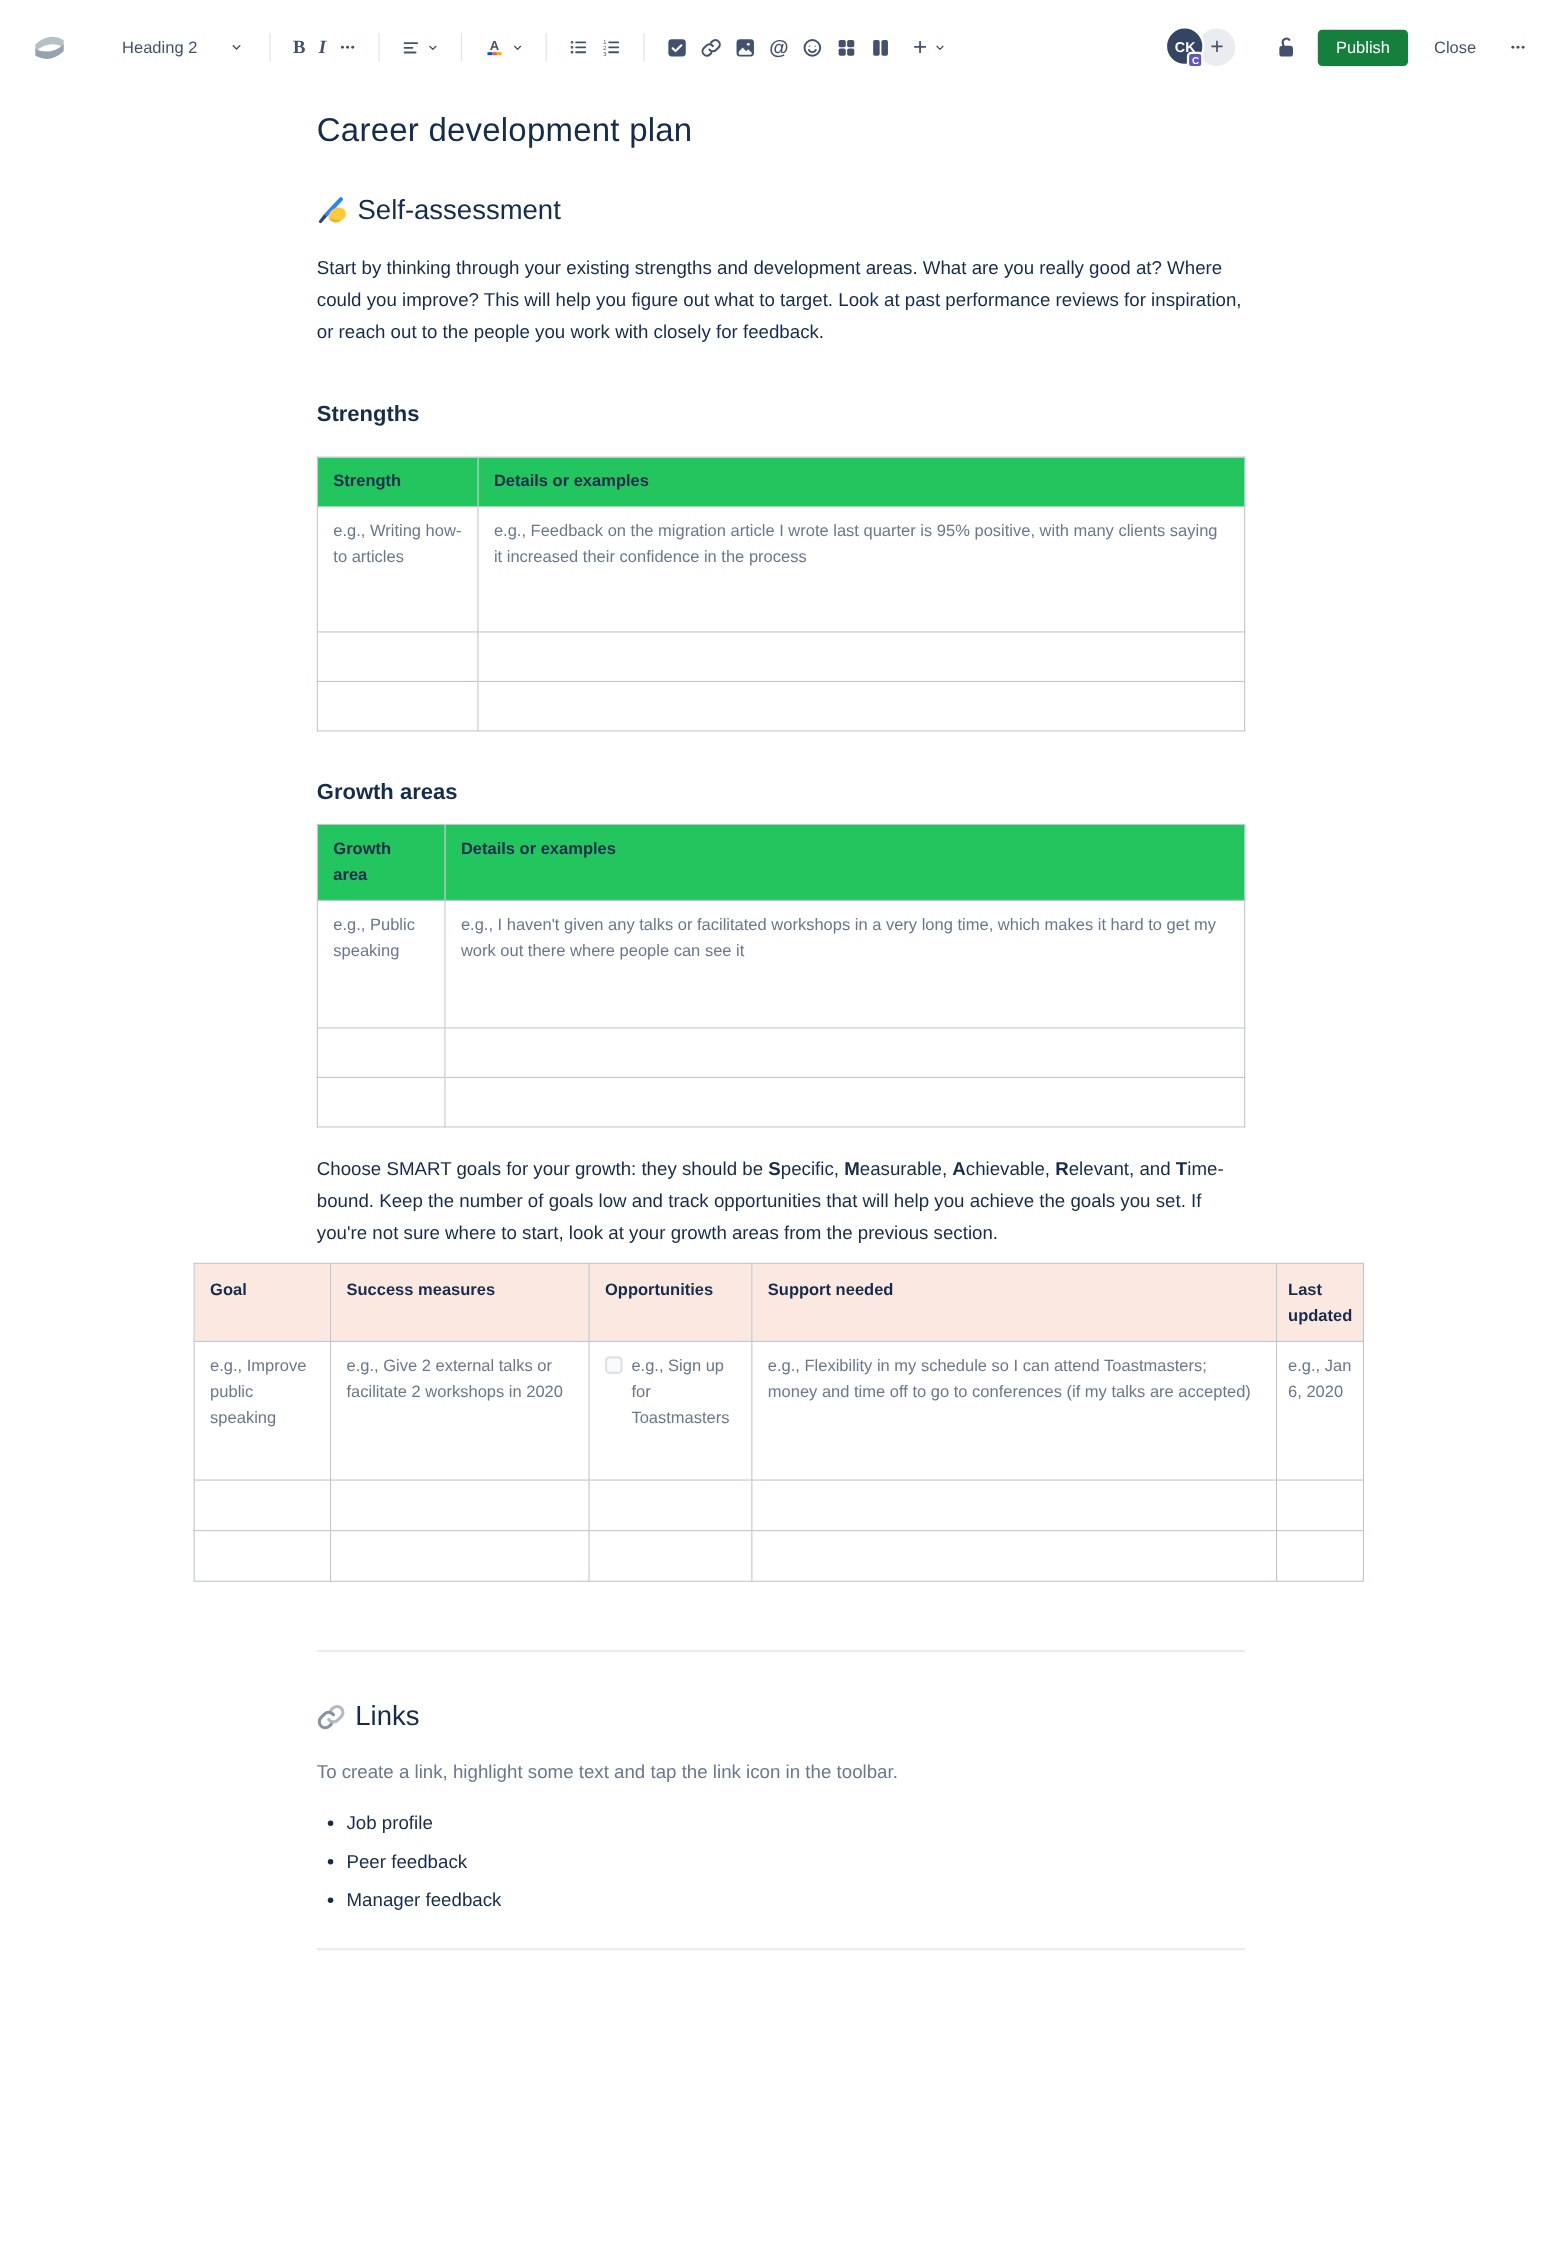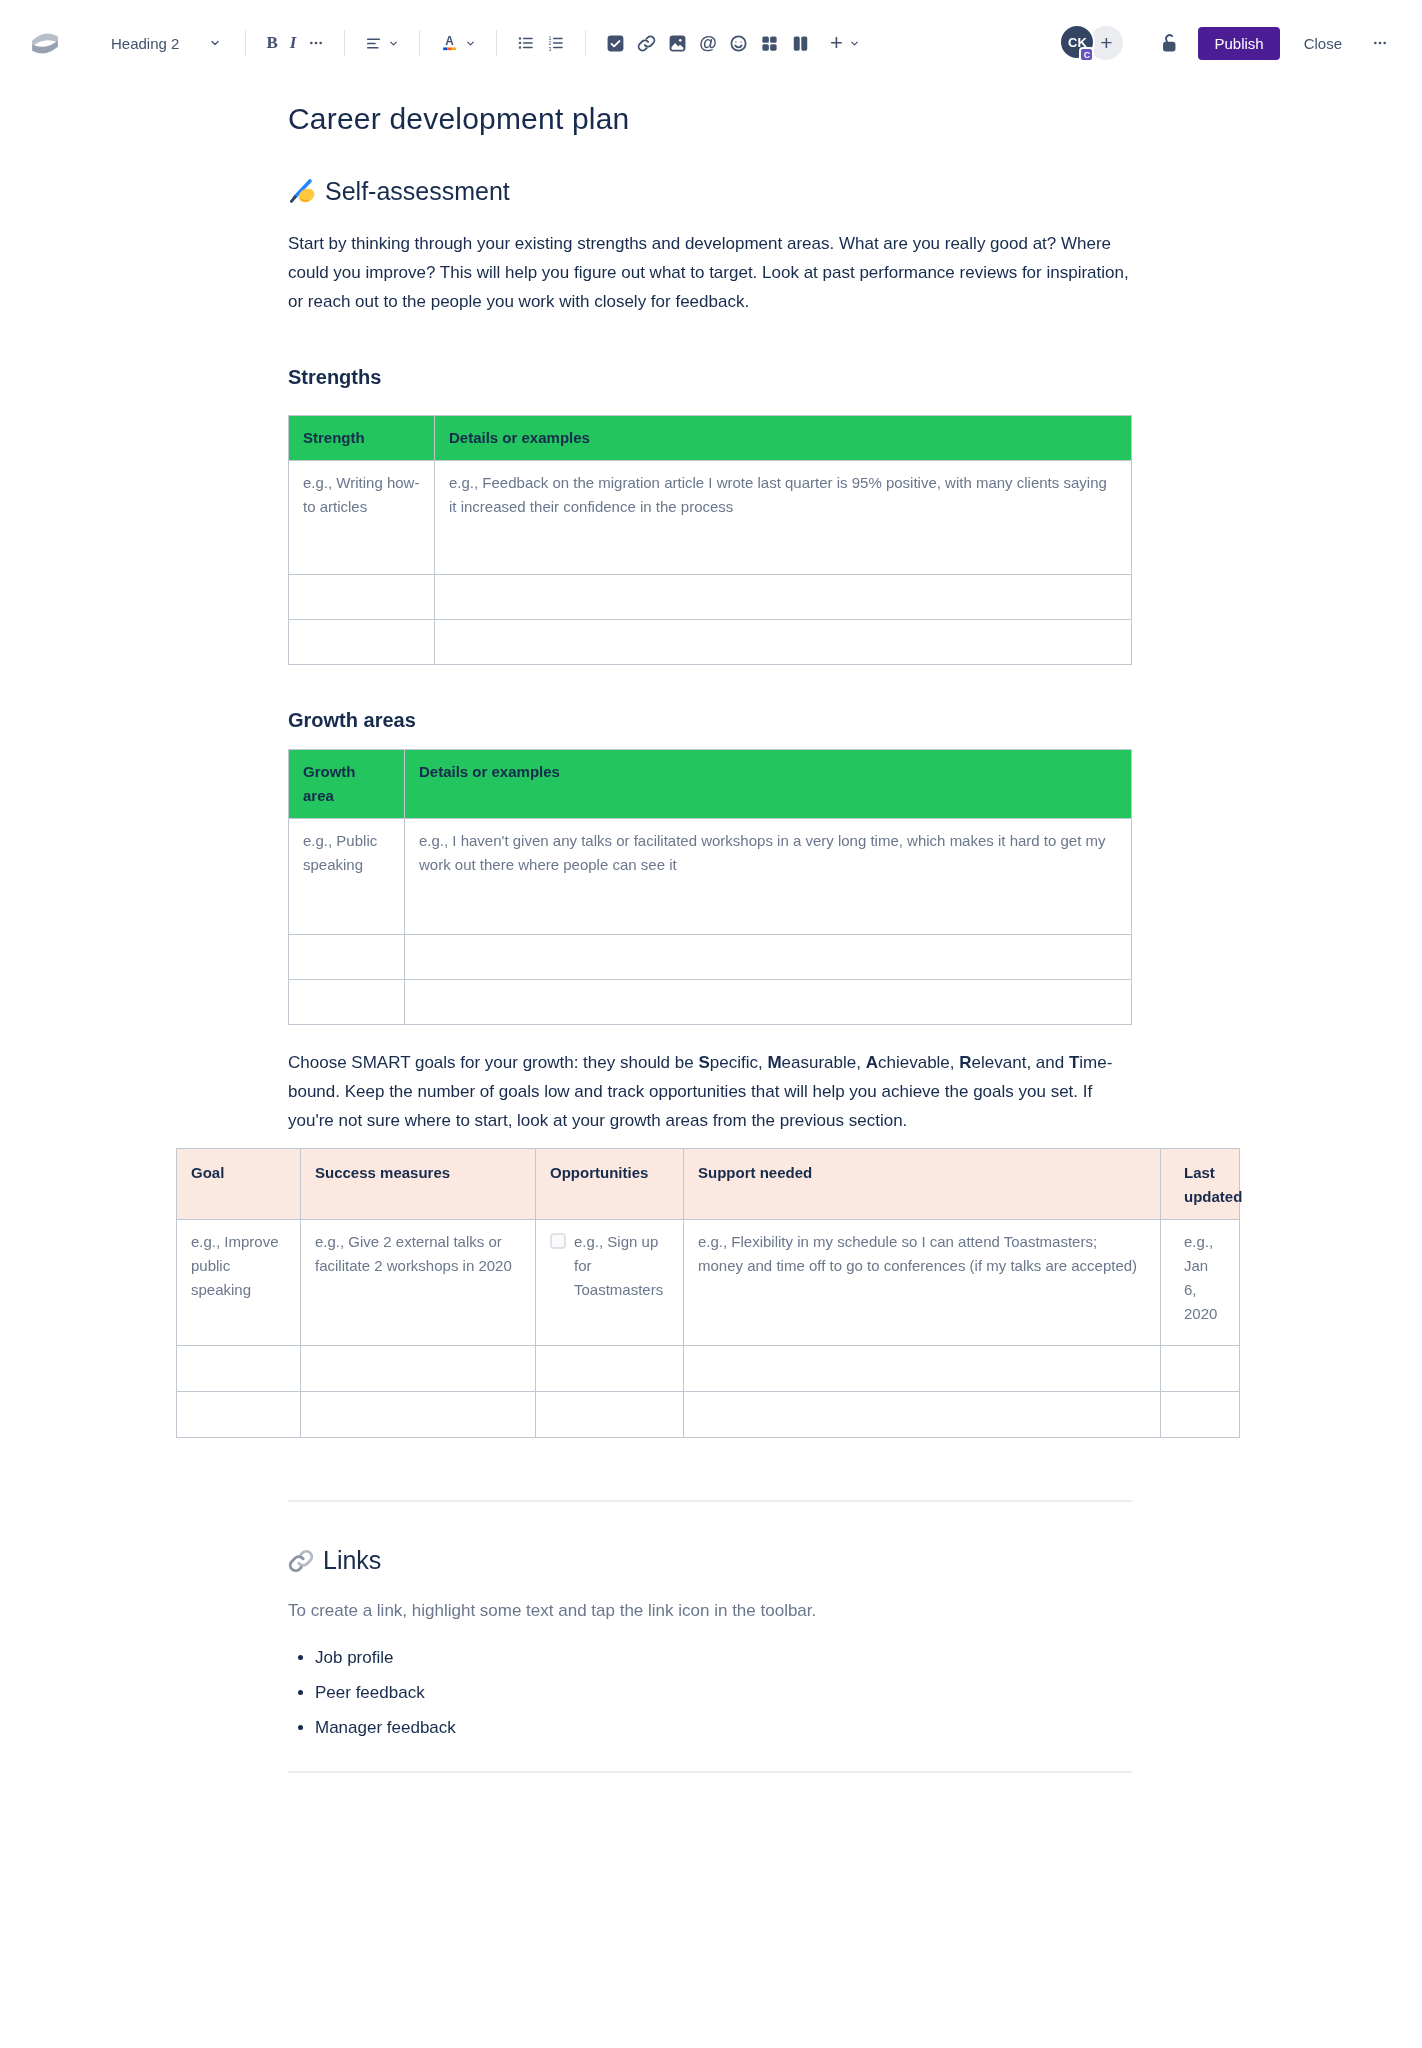--- a/index.html
+++ b/index.html
@@ -20,21 +20,21 @@
   .tb-right { display:flex; align-items:center; gap:14px; }
   .avatar-group { position:relative; width:68px; height:40px; margin-right:10px; }
   .add-collab { position:absolute; left:30px; top:3px; width:34px; height:34px; border-radius:50%;
     background:#EBECF0; border:none; cursor:pointer; color:#42526E; font-size:21px; line-height:30px; }
   .avatar { position:absolute; left:0; top:1px; width:36px; height:36px; border-radius:50%;
     background:#344563; border:2px solid #fff; color:#fff; font-size:13px; font-weight:700;
     display:flex; align-items:center; justify-content:center; cursor:pointer; }
   .avatar-badge { position:absolute; left:20px; top:24px; width:15px; height:15px; border-radius:4px;
     background:#6554C0; border:2px solid #fff; color:#fff; font-size:9px; font-weight:700;
     display:flex; align-items:center; justify-content:center; }
-  .publish-btn { background:#4c1d95; color:#fff; border:none; border-radius:4px;
+  .publish-btn { background:#15803d; color:#fff; border:none; border-radius:4px;
     font-size:15px; font-weight:500; padding:8px 16px; cursor:pointer; }
   .close-btn { background:none; border:none; color:#42526E; font-size:15px; padding:8px 10px; cursor:pointer; }
 
   
   .content { width:844px; margin-left:288px; }
   .doc-title { font-size:30px; font-weight:500; letter-spacing:.2px; margin-top:16px; }
   .section-h { font-size:25px; font-weight:400; display:flex; align-items:center; gap:9px; }
   .h-self { margin-top:41px; }
   .h-goals { margin-top:100px; }
   .h-links { margin-top:44px; }
@@ -51,21 +51,21 @@
   td { color:#6B778C; }
   .t-basic .row-tall td { height:114px; }
   .t-basic .row-empty td { height:45px; }
   .col-strength { width:146px; } .col-growth { width:116px; }
 
   .t-goals { width:1063px; margin-left:-112px; margin-top:13px; }
   .t-goals th { background:#FBE9E1; height:64px; padding-top:12px; }
   .t-goals .row-tall td { height:126px; }
   .t-goals .row-empty td { height:46px; }
   .c-goal{width:124px;} .c-success{width:235px;} .c-opp{width:148px;} .c-support{width:477px;} .c-updated{width:79px;}
-  .cell-updated, .th-updated { padding:10px 23px; }
+  .cell-updated, .th-updated { padding:10px 10px; }
   .opp-flex { display:flex; gap:8px; }
   .cb { width:16px; height:16px; border:2px solid #DFE1E6; border-radius:4px; background:#FAFBFC;
     flex:0 0 auto; margin-top:3px; cursor:pointer; }
 
   .divider { border:none; border-top:2px solid #EBECF0; margin-top:62px; width:844px; }
   .links-para { color:#6B778C; margin-top:21px; }
   .links-list { margin-top:20px; padding-left:27px; }
   .links-list li { font-size:17px; line-height:26px; margin-bottom:9px; }
   .divider-2 { margin-top:30px; }
 

